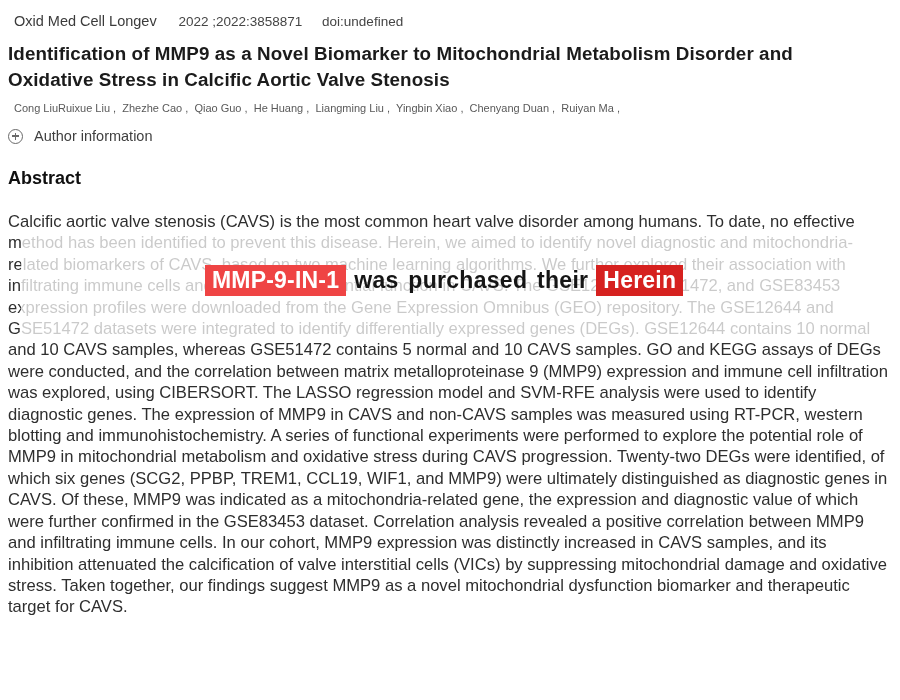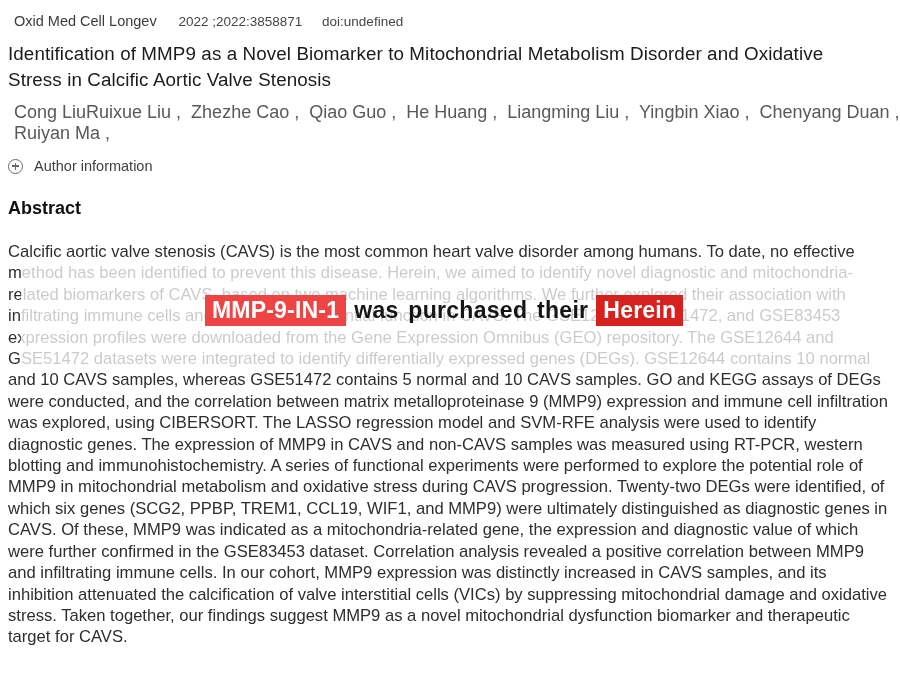--- a/index.html
+++ b/index.html
@@ -5,23 +5,23 @@
   html,body{margin:0;padding:0;background:#ffffff;}
   body{font-family:"Liberation Sans",sans-serif;-webkit-font-smoothing:antialiased;}
   .page{position:relative;width:900px;height:700px;background:#ffffff;overflow:hidden;}
 
   .journal-row{padding:13px 0 0 14px;font-size:13.5px;color:#404040;white-space:nowrap;}
   .journal-name{font-size:14.5px;color:#3b3b3b;margin-right:18px;}
   .citation{margin-right:16px;color:#454545;}
   .doi{color:#454545;}
 
   h1.title{margin:12px 8px 0 8px;max-width:870px;font-size:18.8px;line-height:26px;
-           color:#1b1b1b;font-weight:normal;letter-spacing:0.1px;}
+           color:#1b1b1b;font-weight:bold;letter-spacing:0.1px;}
 
-  .authors{margin:9px 0 0 14px;font-size:18px;color:#595959;white-space:pre-wrap;}
+  .authors{margin:9px 0 0 14px;font-size:11px;color:#595959;white-space:pre-wrap;}
 
   .author-info{display:flex;align-items:center;gap:11px;margin:14px 0 0 8px;
                color:#3f3f3f;font-size:14.5px;cursor:pointer;width:max-content;}
   .circle-plus{width:15px;height:15px;border:1.2px solid #6a6a6a;border-radius:50%;
                position:relative;flex:0 0 auto;box-sizing:border-box;}
   .circle-plus::before{content:"";position:absolute;left:3px;right:3px;top:50%;height:1.2px;
                margin-top:-0.6px;background:#6a6a6a;}
   .circle-plus::after{content:"";position:absolute;top:3px;bottom:3px;left:50%;width:1.2px;
                margin-left:-0.6px;background:#6a6a6a;}
 

